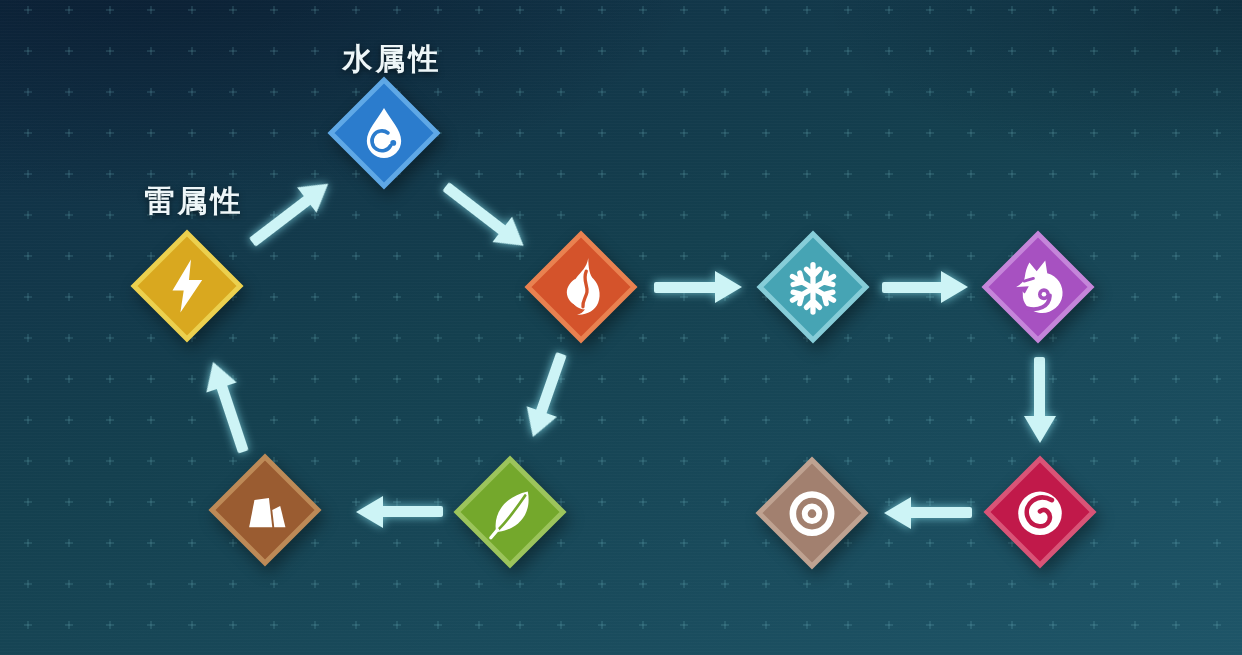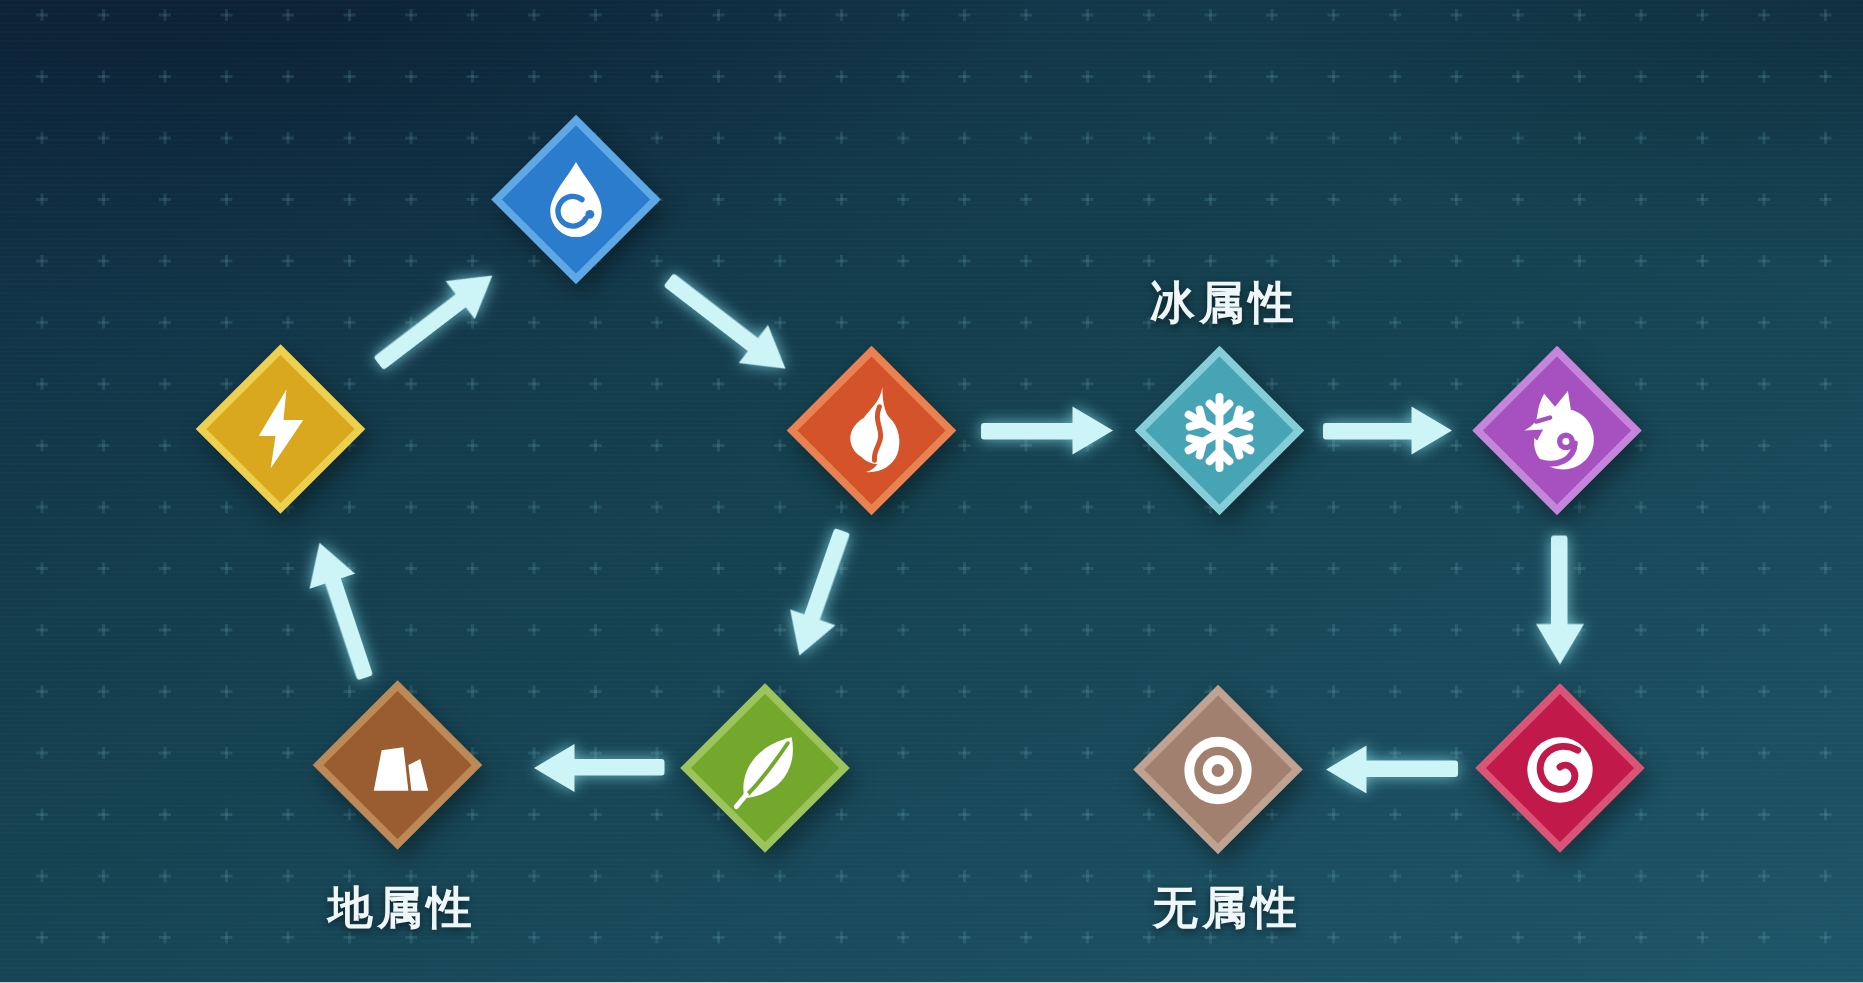--- a/index.html
+++ b/index.html
@@ -561,29 +561,31 @@
   <div class="node" style="left:324px;top:73px">
     <svg class="diamond" viewBox="0 0 120 120">
       <polygon points="60,7 113,60 60,113 7,60" stroke-width="5" fill="#2b7ccd" stroke="#5fa8e6"></polygon>
     </svg>
     <svg class="icon" viewBox="0 0 100 100">
       <path fill="#fff" d="M50 12 C 40 30 24 45 24 62 a26 26 0 0 0 52 0 C 76 45 60 30 50 12 Z"></path>
       <path fill="none" stroke-width="5.5" stroke-linecap="round" d="M56 50 A 15 15 0 1 0 60 69" stroke="#2b7ccd"></path>
       <circle cx="64" cy="65" r="4.5" fill="#2b7ccd"></circle>
     </svg>
   </div>
+  <div class="label" style="left:392px;top:42px">水属性</div>
 
   <div class="node" style="left:127px;top:226px">
     <svg class="diamond" viewBox="0 0 120 120">
       <polygon points="60,7 113,60 60,113 7,60" stroke-width="5" fill="#d9a81f" stroke="#ecd04e"></polygon>
     </svg>
     <svg class="icon" viewBox="0 0 100 100">
       <polygon fill="#fff" points="56,10 28,57 45,57 40,90 73,41 53,41"></polygon>
     </svg>
   </div>
+  <div class="label" style="left:194px;top:184px">雷属性</div>
 
   <div class="node" style="left:521px;top:227px">
     <svg class="diamond" viewBox="0 0 120 120">
       <polygon points="60,7 113,60 60,113 7,60" stroke-width="5" fill="#d4532b" stroke="#e98150"></polygon>
     </svg>
     <svg class="icon" viewBox="0 0 100 100">
       <path fill="#fff" d="M61 6 C 59 20 50 27 43 36 C 35 46 31 56 34 66 C 37 77 46 84 56 84 C 53 88 49 91 44 92 C 59 93 71 86 76 74 C 81 61 77 46 69 38 C 63 32 61 20 61 6 Z"></path>
       <path fill="#fff" d="M41 38 C 32 44 27 53 29 62 C 31 71 38 77 45 78 C 40 69 40 60 45 51 C 48 45 45 41 41 38 Z"></path>
       <path fill="none" stroke-width="5" stroke-linecap="round" d="M58 26 C 52 40 61 48 59 58 C 57 67 52 71 53 80" stroke="#d4532b"></path>
     </svg>
@@ -598,21 +600,20 @@
         <path d="M50 52 L50 16 M50 33 L40 23 M50 33 L60 23"></path>
         <path d="M50 52 L50 16 M50 33 L40 23 M50 33 L60 23" transform="rotate(60 50 52)"></path>
         <path d="M50 52 L50 16 M50 33 L40 23 M50 33 L60 23" transform="rotate(120 50 52)"></path>
         <path d="M50 52 L50 16 M50 33 L40 23 M50 33 L60 23" transform="rotate(180 50 52)"></path>
         <path d="M50 52 L50 16 M50 33 L40 23 M50 33 L60 23" transform="rotate(240 50 52)"></path>
         <path d="M50 52 L50 16 M50 33 L40 23 M50 33 L60 23" transform="rotate(300 50 52)"></path>
       </g>
       <circle cx="50" cy="52" r="6" fill="#fff"></circle>
     </svg>
   </div>
-  <div class="label" style="left:816px;top:186px">冰属性</div>
 
   <div class="node" style="left:978px;top:227px">
     <svg class="diamond" viewBox="0 0 120 120">
       <polygon points="60,7 113,60 60,113 7,60" stroke-width="5" fill="#a751c1" stroke="#c585da"></polygon>
     </svg>
     <svg class="icon" viewBox="0 0 100 100">
       <path fill="#fff" d="M37 13 L48 26 L61 10 L64 29 C 80 33 89 48 87 63 C 85 80 68 92 51 89 C 36 86 26 74 27 61 C 27.5 56 25 52 17 50 C 24 46 29 42 30 35 C 31 27 33 20 37 13 Z"></path>
       <path fill="none" stroke-width="4.5" stroke-linecap="round" d="M29 41 L43 37" stroke="#a751c1"></path>
       <path d="M17 50 L36 49 L30 60 Z" fill="#a751c1"></path>
       <path fill="none" stroke-width="6" stroke-linecap="round" d="M33 82 C 50 87 67 80 68 63" stroke="#a751c1"></path>
@@ -623,21 +624,20 @@
 
   <div class="node" style="left:205px;top:450px">
     <svg class="diamond" viewBox="0 0 120 120">
       <polygon points="60,7 113,60 60,113 7,60" stroke-width="5" fill="#9a5c31" stroke="#bd8a57"></polygon>
     </svg>
     <svg class="icon" viewBox="0 0 100 100">
       <path fill="#fff" d="M26 76 L34 35 L56 32 L61 76 Z"></path>
       <path fill="#fff" d="M64 76 L61 50 L73 44 L81 76 Z"></path>
     </svg>
   </div>
-  <div class="label" style="left:268px;top:589px">地属性</div>
 
   <div class="node" style="left:450px;top:452px">
     <svg class="diamond" viewBox="0 0 120 120">
       <polygon points="60,7 113,60 60,113 7,60" stroke-width="5" fill="#74a82c" stroke="#9cc45c"></polygon>
     </svg>
     <svg class="icon" viewBox="0 0 100 100">
       <path fill="#fff" d="M29 80 C 24 53 41 27 77 19 C 83 50 66 75 33 80 Z"></path>
       <path fill="none" stroke-width="4" stroke-linecap="round" d="M33 76 C 45 64 60 44 73 25" stroke="#74a82c"></path>
       <path fill="none" stroke="#fff" stroke-width="5" stroke-linecap="round" d="M21 89 L31 77"></path>
     </svg>
@@ -645,21 +645,20 @@
 
   <div class="node" style="left:752px;top:453px">
     <svg class="diamond" viewBox="0 0 120 120">
       <polygon points="60,7 113,60 60,113 7,60" stroke-width="5" fill="#a2806f" stroke="#bfa291"></polygon>
     </svg>
     <svg class="icon" viewBox="0 0 100 100">
       <circle cx="50" cy="51" r="29" fill="none" stroke="#fff" stroke-width="10"></circle>
       <circle cx="50" cy="51" r="11" fill="none" stroke="#fff" stroke-width="9"></circle>
     </svg>
   </div>
-  <div class="label" style="left:818px;top:589px">无属性</div>
 
   <div class="node" style="left:980px;top:452px">
     <svg class="diamond" viewBox="0 0 120 120">
       <polygon points="60,7 113,60 60,113 7,60" stroke-width="5" fill="#c1194a" stroke="#d95477"></polygon>
     </svg>
     <svg class="icon" viewBox="0 0 100 100">
       <circle cx="50" cy="52" r="33" fill="#fff"></circle>
       <path fill="none" stroke-width="7" stroke-linecap="round" d="M68 32 C 46 20 25 38 31 57 C 36 73 58 77 64 63 C 68 52 58 43 50 49" stroke="#c1194a"></path>
     </svg>
   </div>

